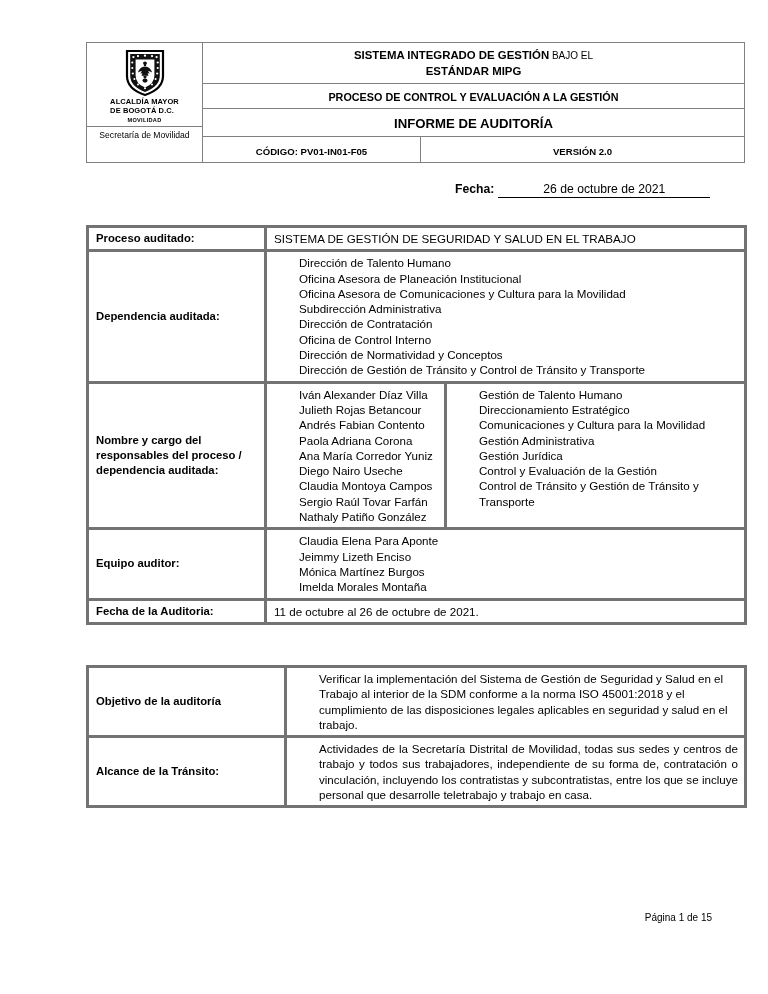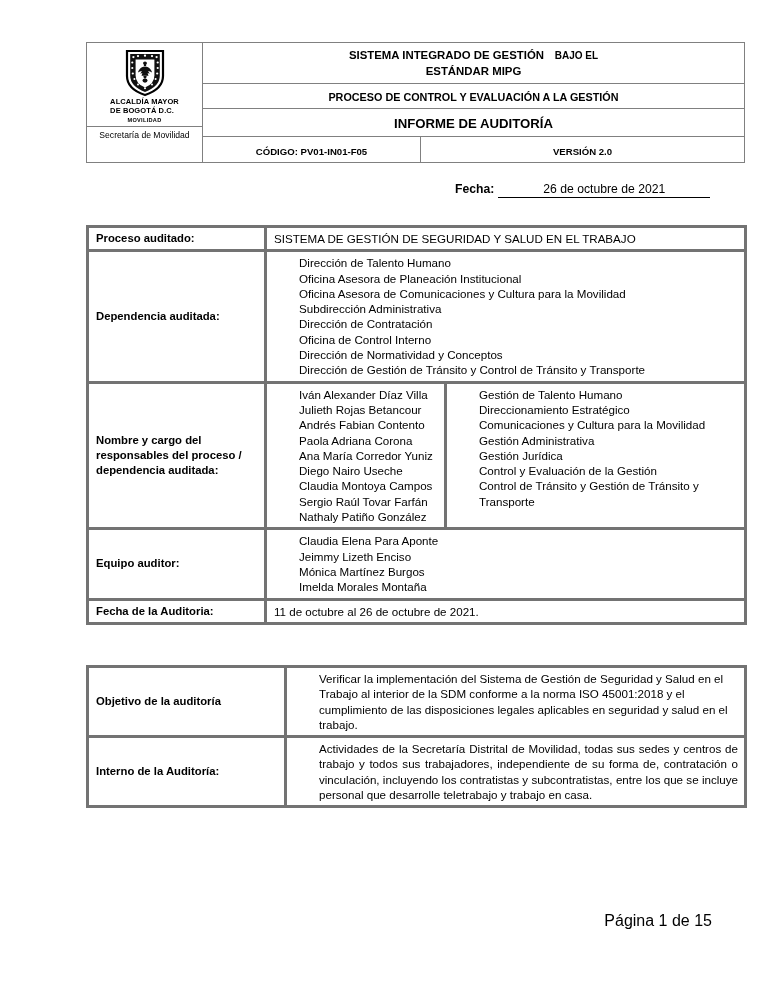--- a/index.html
+++ b/index.html
@@ -78,22 +78,21 @@
   }
 
   .row1-cell { height: 40px; text-align: center; padding: 2px 6px; }
   .t-big {
     font-size: 11.4px;
     font-weight: bold;
     line-height: 14.5px;
   }
   .t-small-cap {
     font-size: 10px;
-    font-weight: bold;
-    padding-left: 8px;
+    font-weight: normal;
   }
   .row2-cell { height: 24px; text-align: center; margin-left: 44px; }
   .t-proceso { font-size: 10.8px; font-weight: bold; }
   .row3-cell { height: 27px; text-align: center; }
   .t-informe { font-size: 13.2px; font-weight: bold; }
   .row4-cell { height: 25px; text-align: center; }
   .t-codigo { font-size: 9.6px; font-weight: bold; }
   .t-version { font-size: 9.6px; font-weight: bold; }
 
   
@@ -151,21 +150,21 @@
   .multiline { white-space: pre-line; }
   .justify { text-align: justify; text-justify: inter-word; }
 
   
   .footer {
     position: absolute;
     left: 0;
     top: 912px;
     width: 712px;
     text-align: right;
-    font-size: 16px;
+    font-size: 10px;
   }
 </style>
 </head>
 <body>
 
 <div class="page">
 
   <table class="hdr-table">
     <colgroup>
       <col class="logo-cell-col" style="width:116px">
@@ -314,21 +313,21 @@
     <colgroup>
       <col class="c1">
         <col class="c2">
     </colgroup>
     <tbody>
       <tr>
         <td class="lbl lbl-mid">Objetivo de la auditoría</td>
         <td class="val val-top">Verificar la implementación del Sistema de Gestión de Seguridad y Salud en el Trabajo al interior de la SDM conforme a la norma ISO 45001:2018 y el cumplimiento de las disposiciones legales aplicables en seguridad y salud en el trabajo.</td>
       </tr>
       <tr>
-        <td class="lbl lbl-mid">Interno de la Auditoría:</td>
+        <td class="lbl lbl-mid">Alcance de la Tránsito:</td>
         <td class="val val-top justify">Actividades de la Secretaría Distrital de Movilidad, todas sus sedes y centros de trabajo y todos sus trabajadores, independiente de su forma de, contratación o vinculación, incluyendo los contratistas y subcontratistas, entre los que se incluye personal que desarrolle teletrabajo y trabajo en casa.</td>
       </tr>
     </tbody>
   </table>
 
   <div class="footer">Página 1 de 15</div>
 
 </div>
 
 </body></html>

